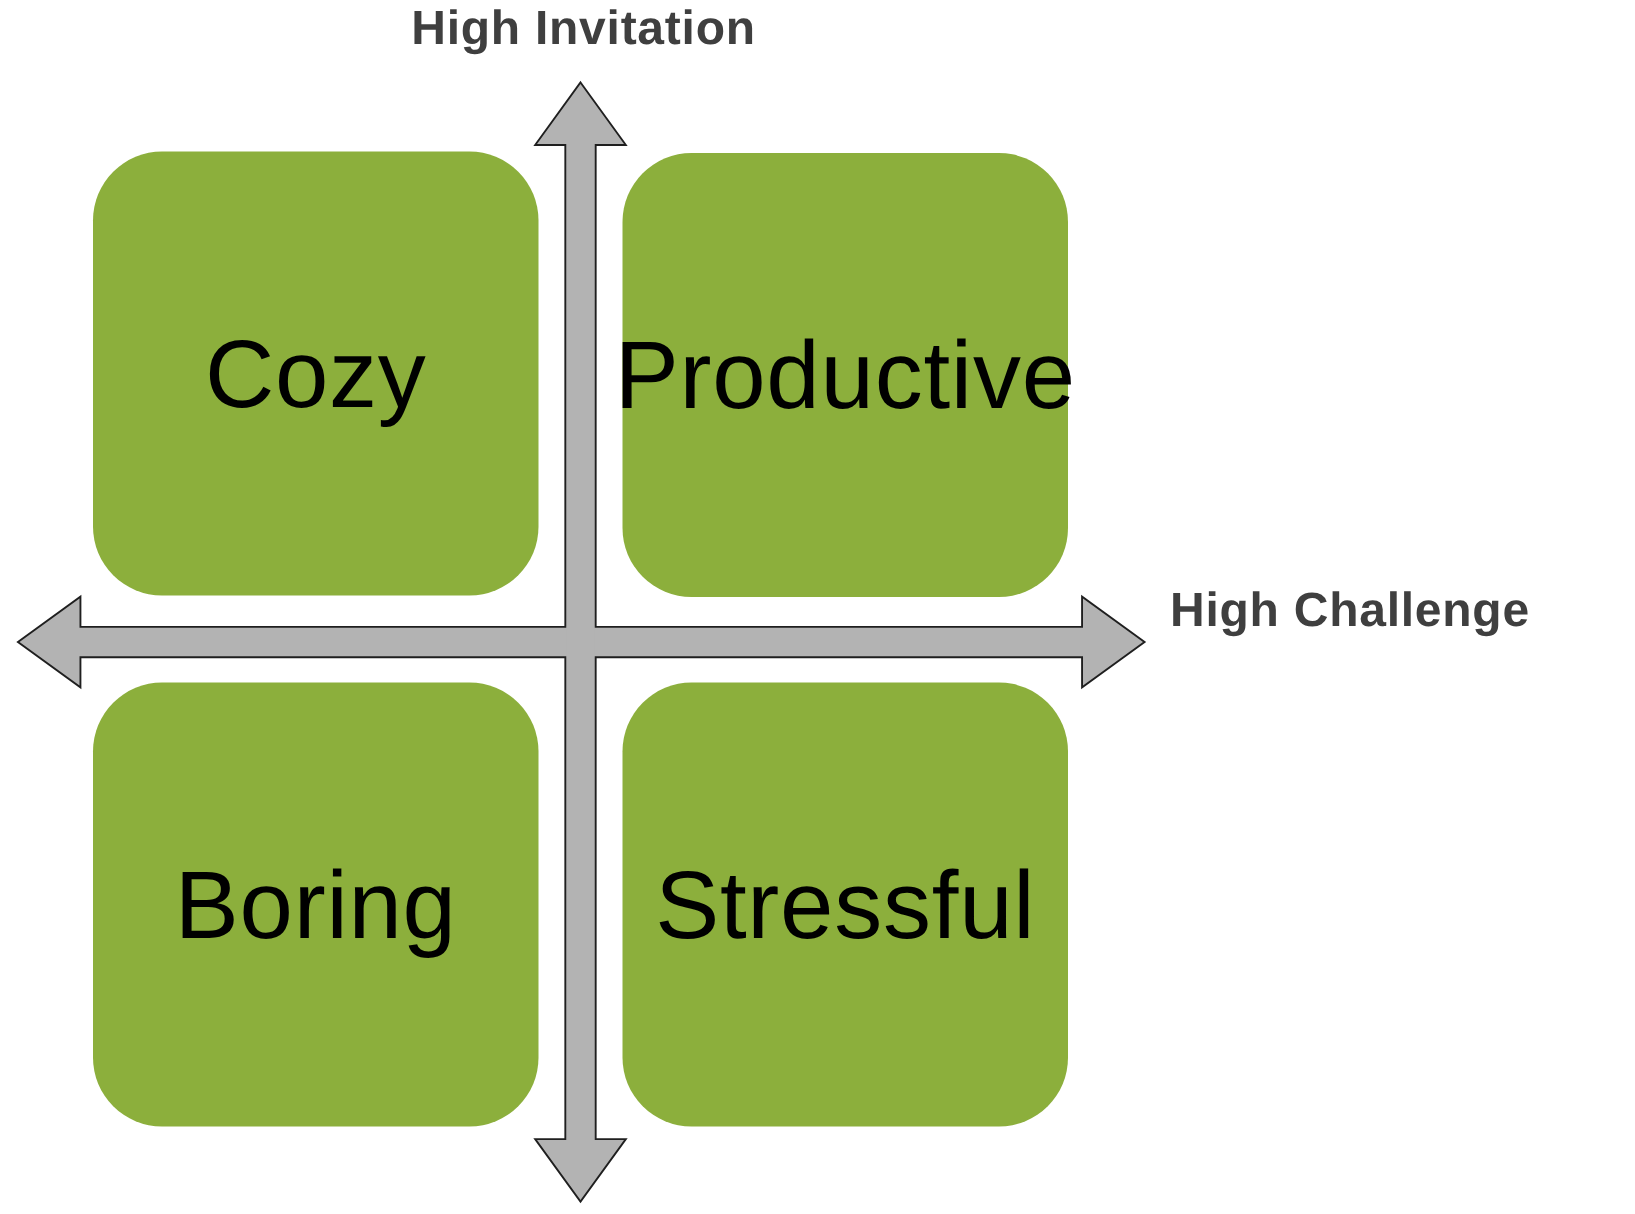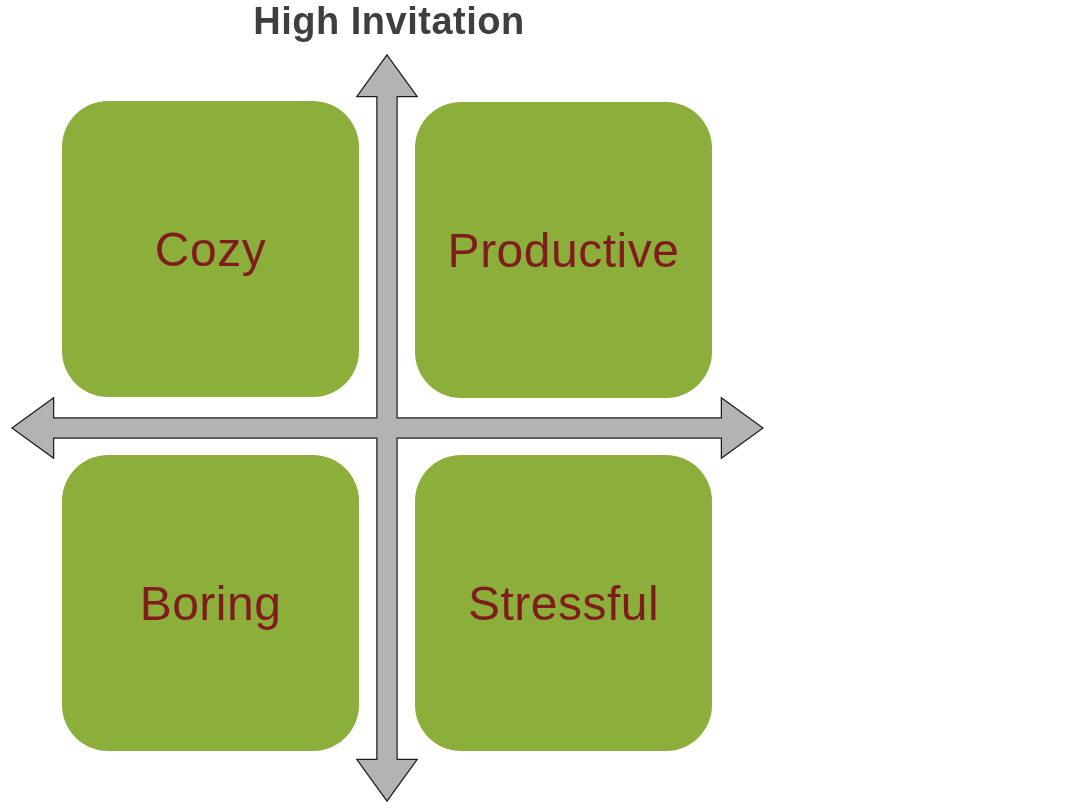--- a/index.html
+++ b/index.html
@@ -26,34 +26,34 @@
     position: absolute;
     width: 297px;
     height: 296px;
     background: #8caf3c;
     border-radius: 46px;
     display: flex;
     align-items: center;
     justify-content: center;
   }
   .quadrant .q-label {
-    color: #7f1d1d;
-    font-size: 48px;
+    color: #000000;
+    font-size: 64px;
     font-weight: 400;
     letter-spacing: 0.5px;
   }
   .q-top-left     { left: 62px;  top: 101px; }
   .q-top-right    { left: 415px; top: 102px; }
   .q-bottom-left  { left: 62px;  top: 455px; }
   .q-bottom-right { left: 415px; top: 455px; }
   .axis-label {
     position: absolute;
     color: #3f3f3f;
     font-weight: 700;
-    font-size: 38px;
+    font-size: 32px;
     letter-spacing: 0.5px;
     white-space: nowrap;
   }
   .axis-label-vertical {
     left: 389px;
     top: 0px;
     transform: translateX(-50%);
   }
   .axis-label-horizontal {
     left: 780px;
@@ -73,20 +73,21 @@
     </g>
 
     <g fill="#b3b3b3" stroke="none">
       <polygon points="13,428 53,399 53,418.5 722,418.5 722,399 762,428 722,457 722,437.5 53,437.5 53,457"></polygon>
       <polygon points="387,56 416,96 396.5,96 396.5,760 416,760 387,800 358,760 377.5,760 377.5,96 358,96"></polygon>
     </g>
   </svg>
 
   <div class="axis-label axis-label-vertical">High Invitation</div>
 
+  <div class="axis-label axis-label-horizontal">High Challenge</div>
 
   <div class="quadrant q-top-left">
     <span class="q-label">Cozy</span>
   </div>
 
   <div class="quadrant q-top-right">
     <span class="q-label">Productive</span>
   </div>
 
   <div class="quadrant q-bottom-right">

